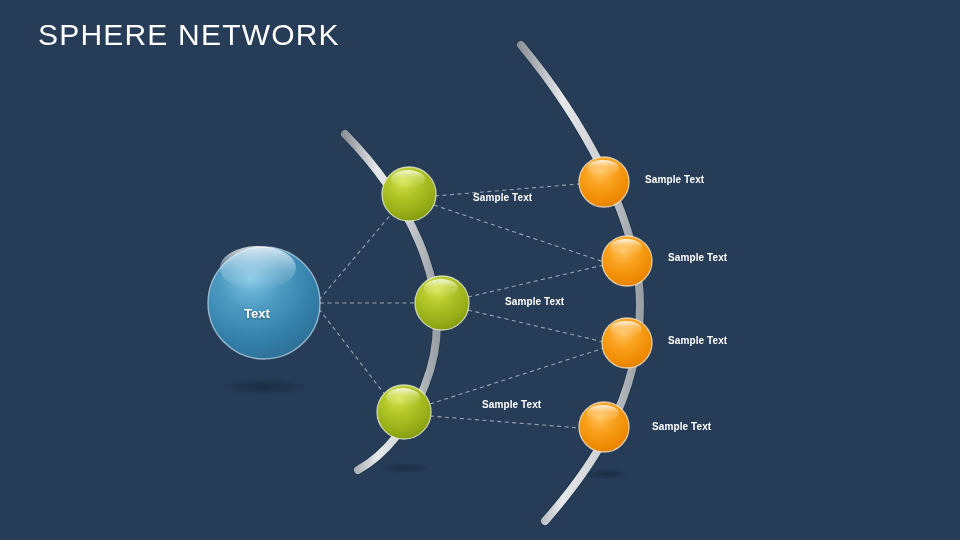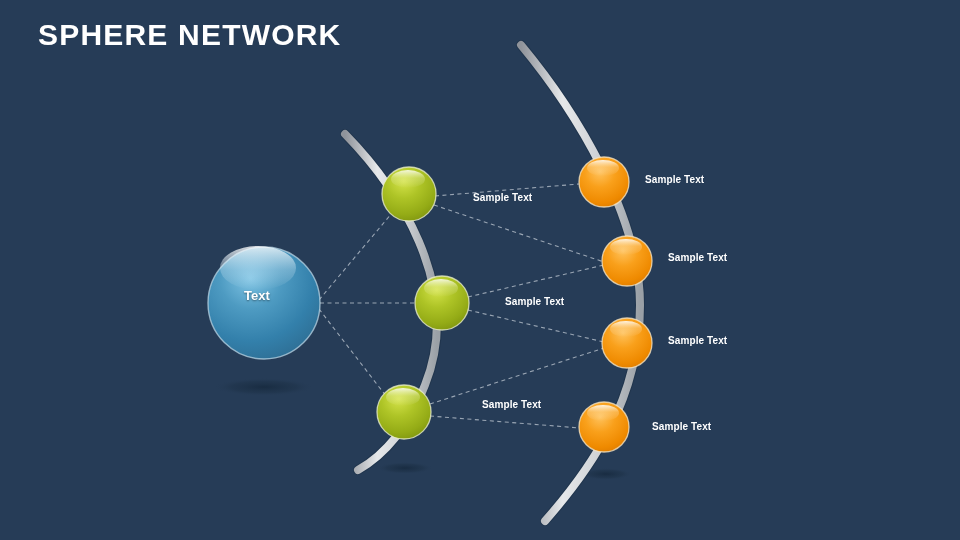--- a/index.html
+++ b/index.html
@@ -17,21 +17,21 @@
     position: relative;
     width: 960px;
     height: 540px;
     background: #263c57;
   }
   #title {
     position: absolute;
     left: 38px;
     top: 18px;
     font-size: 30px;
-    font-weight: bold;
+    font-weight: normal;
     letter-spacing: 1.2px;
     color: #ffffff;
     white-space: nowrap;
   }
   #canvas {
     position: absolute;
     left: 0;
     top: 0;
     width: 960px;
     height: 540px;
@@ -167,21 +167,21 @@
     <g>
       <circle cx="627" cy="343" r="25" fill="url(#leafGrad)" stroke="#f6e3c0" stroke-opacity="0.8" stroke-width="1.3"></circle>
       <ellipse cx="626" cy="329" rx="16" ry="8" fill="url(#leafGloss)"></ellipse>
     </g>
     <g>
       <circle cx="604" cy="427" r="25" fill="url(#leafGrad)" stroke="#f6e3c0" stroke-opacity="0.8" stroke-width="1.3"></circle>
       <ellipse cx="603" cy="413" rx="16" ry="8" fill="url(#leafGloss)"></ellipse>
     </g>
   </svg>
 
-  <div class="hub-label" style="left:244px; top:288px;">Text</div>
+  <div class="hub-label" style="left:244px; top:306px;">Text</div>
 
   <div class="node-label" style="left:473px; top:192px;">Sample Text</div>
   <div class="node-label" style="left:505px; top:296px;">Sample Text</div>
   <div class="node-label" style="left:482px; top:399px;">Sample Text</div>
 
   <div class="node-label" style="left:645px; top:174px;">Sample Text</div>
   <div class="node-label" style="left:668px; top:252px;">Sample Text</div>
   <div class="node-label" style="left:668px; top:335px;">Sample Text</div>
   <div class="node-label" style="left:652px; top:421px;">Sample Text</div>
 

